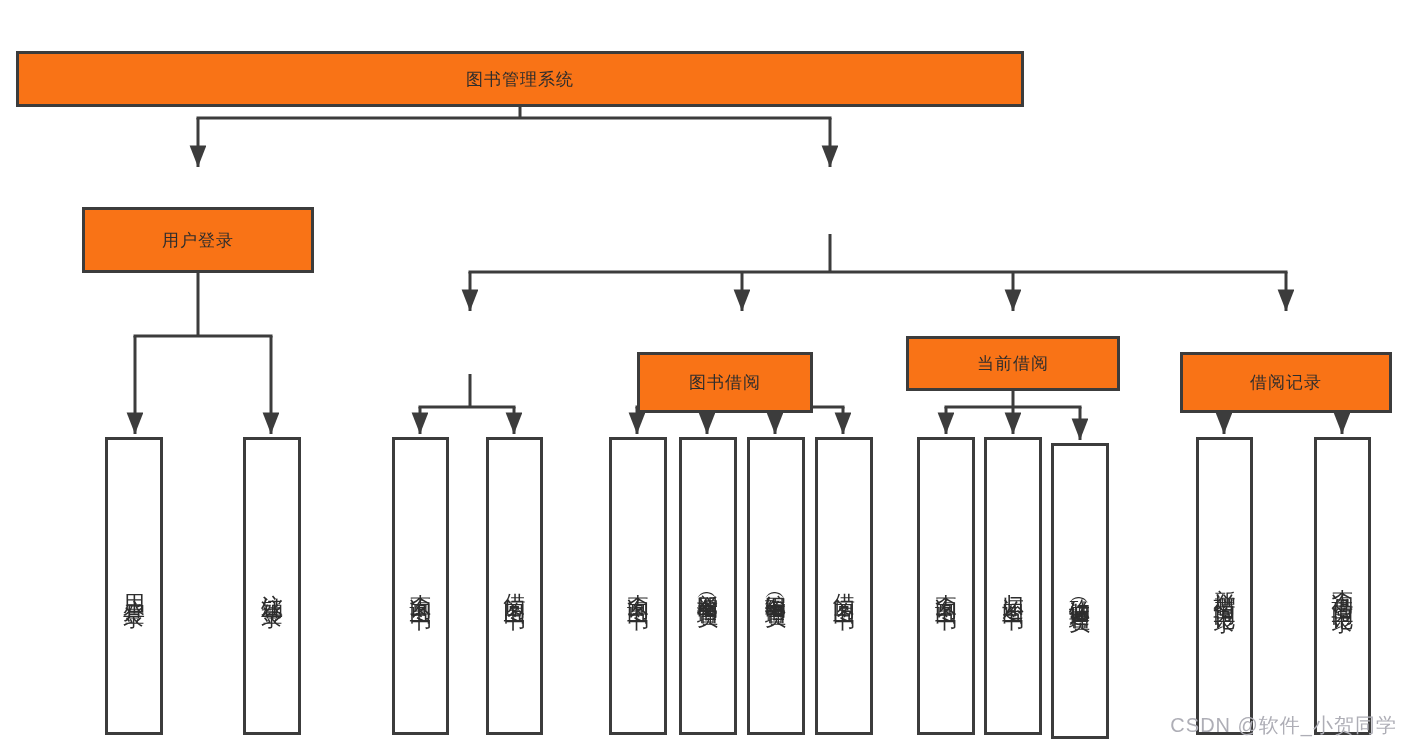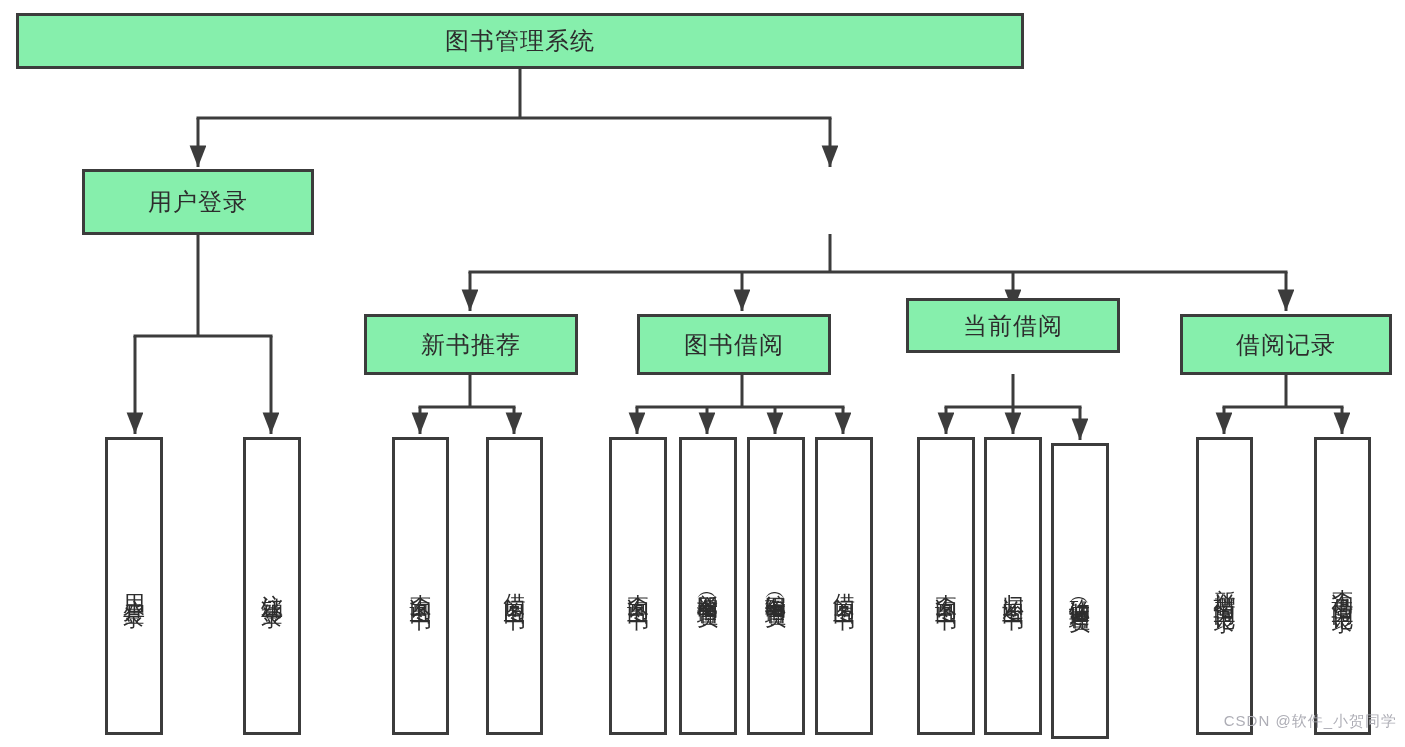--- a/index.html
+++ b/index.html
@@ -14,43 +14,44 @@
     position:relative;
     width:1405px;height:747px;
     background:var(--bg);
     overflow:hidden;
   }
   #wires{position:absolute;left:0;top:0;}
   .hnode{
     position:absolute;
     box-sizing:border-box;
     border:3px solid var(--line);
-    background:#86efac;
+    background:#f97316;
     display:flex;align-items:center;justify-content:center;
-    font-size:24px;color:var(--text);
+    font-size:17px;color:var(--text);
     letter-spacing:1px;
     white-space:nowrap;
+    margin-top:38px;
   }
   .vnode{
     position:absolute;
     box-sizing:border-box;
     border:3px solid var(--line);
     background:#fff;
     top:437px;height:298px;
     display:flex;align-items:center;justify-content:center;
     writing-mode:vertical-rl;
     font-size:22px;color:var(--text);
     letter-spacing:5px;
     line-height:1;
   }
   .vnode.long{letter-spacing:2px;font-size:21px;}
   .watermark{
     position:absolute;
     right:8px;top:712px;
-    font-size:15px;
+    font-size:20px;
     color:var(--wm);
     letter-spacing:1px;
     white-space:nowrap;
   }
 </style>
 </head>
 <body>
 
 <div id="canvas">
 
@@ -89,22 +90,21 @@
       <path d="M1080 407 V440" marker-end="url(#arr)"></path>
       <path d="M1224 407 V434" marker-end="url(#arr)"></path>
       <path d="M1342 407 V434" marker-end="url(#arr)"></path>
     </g>
   </svg>
 
   <div class="hnode" style="left:16px;top:13px;width:1008px;height:56px;">图书管理系统</div>
 
   <div class="hnode" style="left:82px;top:169px;width:232px;height:66px;">用户登录</div>
 
-  <div class="hnode" style="left:364px;top:314px;width:214px;height:61px;">新书推荐</div>
-  <div class="hnode" style="left:637px;top:314px;width:194px;height:61px;">图书借阅</div>
+  <div class="hnode" style="left:637px;top:314px;width:176px;height:61px;">图书借阅</div>
   <div class="hnode" style="left:906px;top:298px;width:214px;height:55px;">当前借阅</div>
   <div class="hnode" style="left:1180px;top:314px;width:212px;height:61px;font-family:Liberation Mono, monospace;">借阅记录</div>
 
   <div class="vnode" style="left:105px;width:58px;">用户登录</div>
   <div class="vnode" style="left:243px;width:58px;">注销登录</div>
 
   <div class="vnode" style="left:392px;width:57px;">查询图书</div>
   <div class="vnode" style="left:486px;width:57px;">借阅图书</div>
 
   <div class="vnode" style="left:609px;width:58px;">查询图书</div>

